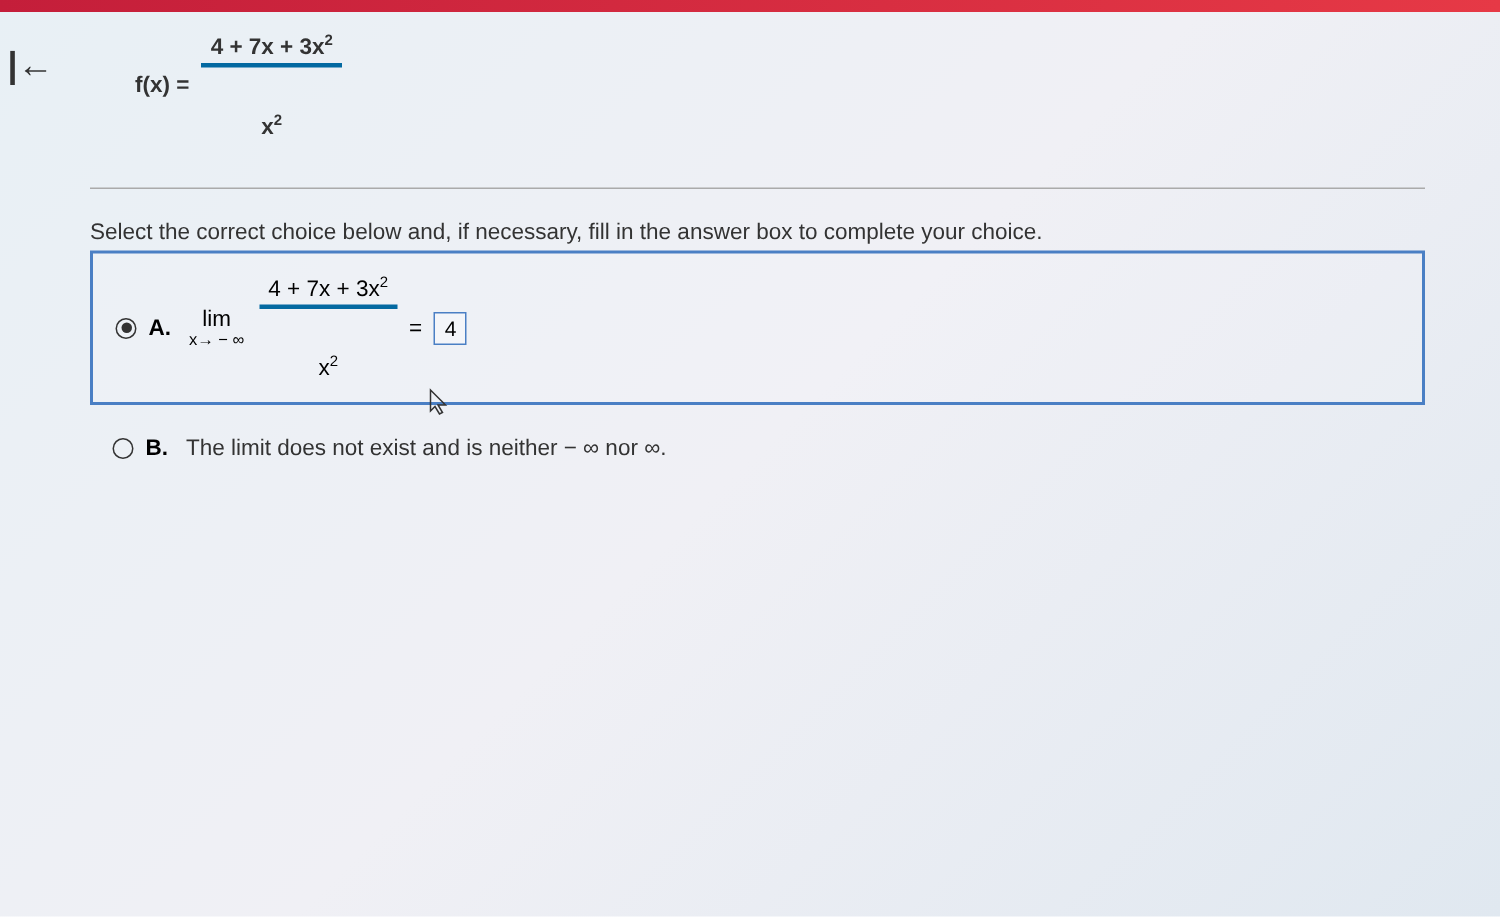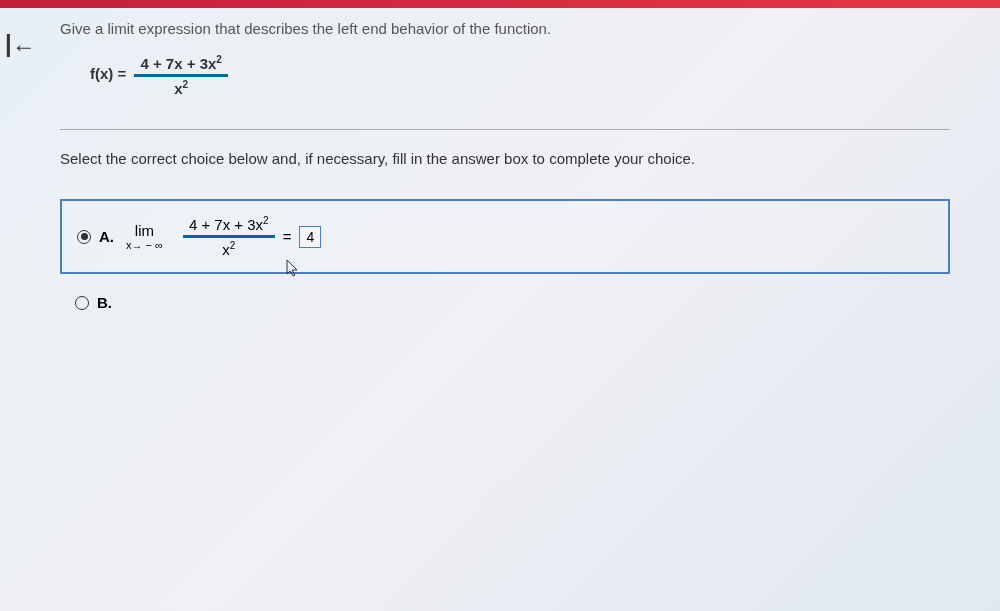--- a/index.html
+++ b/index.html
@@ -56,34 +56,35 @@
       margin: 0 4px;
     }
     .frac-num {
       display: block;
       border-bottom: 3px solid #0369a1;
       padding: 2px 6px;
     }
     .frac-den {
       display: block;
       padding: 2px 6px;
+      margin-top: 28px;
     }
     .sup {
       font-size: 10px;
       vertical-align: super;
     }
     .divider {
       border: none;
       border-top: 1px solid #aaa;
       margin: 20px 0;
     }
     .instruction {
       color: #333;
       font-size: 15px;
-      margin-bottom: 32px;
+      margin-bottom: 4px;
     }
     .option-box {
       border: 2px solid #4a7fc4;
       padding: 12px 15px;
       margin-bottom: 12px;
       background: rgba(255,255,255,0.1);
       display: flex;
       align-items: center;
     }
     .option-row {
@@ -115,21 +116,21 @@
       font-size: 15px;
     }
     .limit-expr {
       display: inline-flex;
       align-items: center;
       font-size: 15px;
     }
     .lim-block {
       display: inline-block;
       text-align: center;
-      margin-right: 16px;
+      margin-right: 6px;
     }
     .lim-top {
       display: block;
       font-size: 15px;
     }
     .lim-bottom {
       display: block;
       font-size: 11px;
     }
     .answer-box {
@@ -157,21 +158,20 @@
   </style>
 </head>
 <body>
 
 <div class="red-bar"></div>
 
 <div class="back-arrow">|←</div>
 
 <div class="content">
 
-  <div class="question-text">Give a limit expression that describes the left end behavior of the function.</div>
 
   <div class="formula-block">
     <span>f(x) =</span>
     <span class="fraction">
       <span class="frac-num">
         <span>4 + 7x + 3x</span><span class="sup">2</span>
       </span>
       <span class="frac-den">
         <span>x</span><span class="sup">2</span>
       </span>
@@ -204,15 +204,16 @@
     <span class="cursor-icon" style="left:285px; top:258px;">
       <svg width="16" height="20" viewBox="0 0 16 20">
         <path d="M2 2 L2 16 L5 13 L8 18 L10 17 L7 12 L12 12 Z" fill="none" stroke="#333" stroke-width="1"></path>
       </svg>
     </span>
   </div>
 
   <div class="option-row">
     <span class="radio"></span>
     <span class="option-label">B.</span>
+    <span class="option-b-text">The limit does not exist and is neither − ∞ nor ∞.</span>
   </div>
 
 </div>
 
 </body></html>

